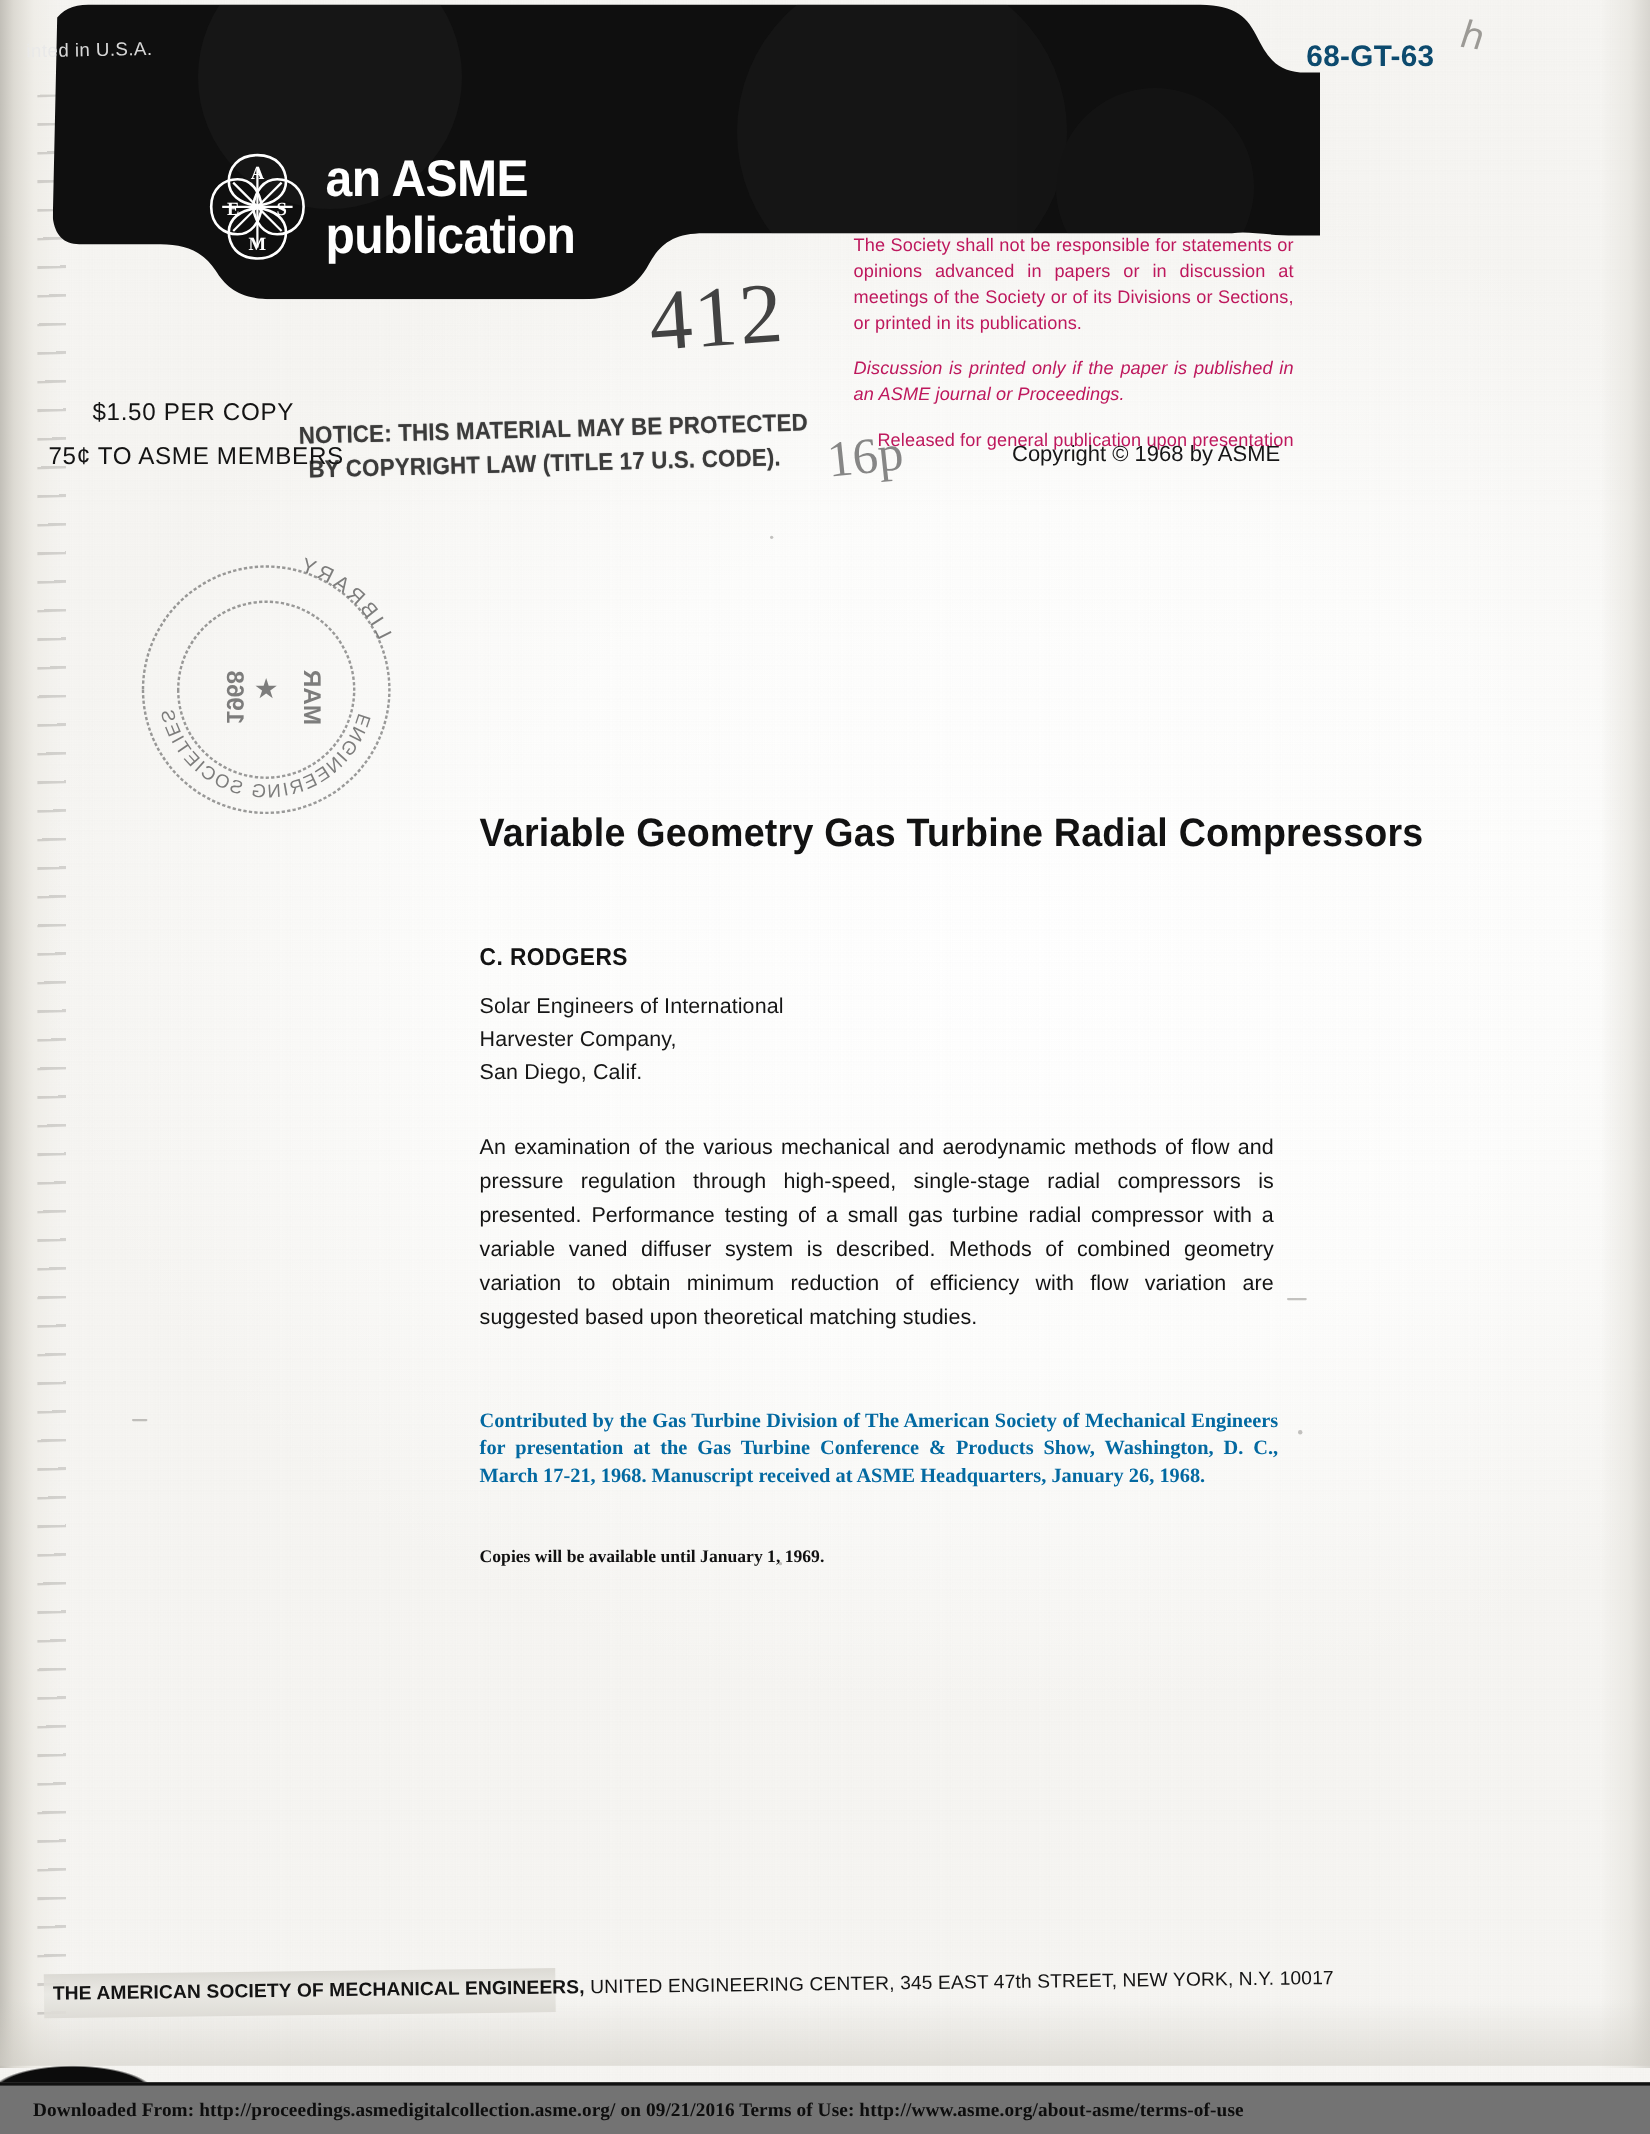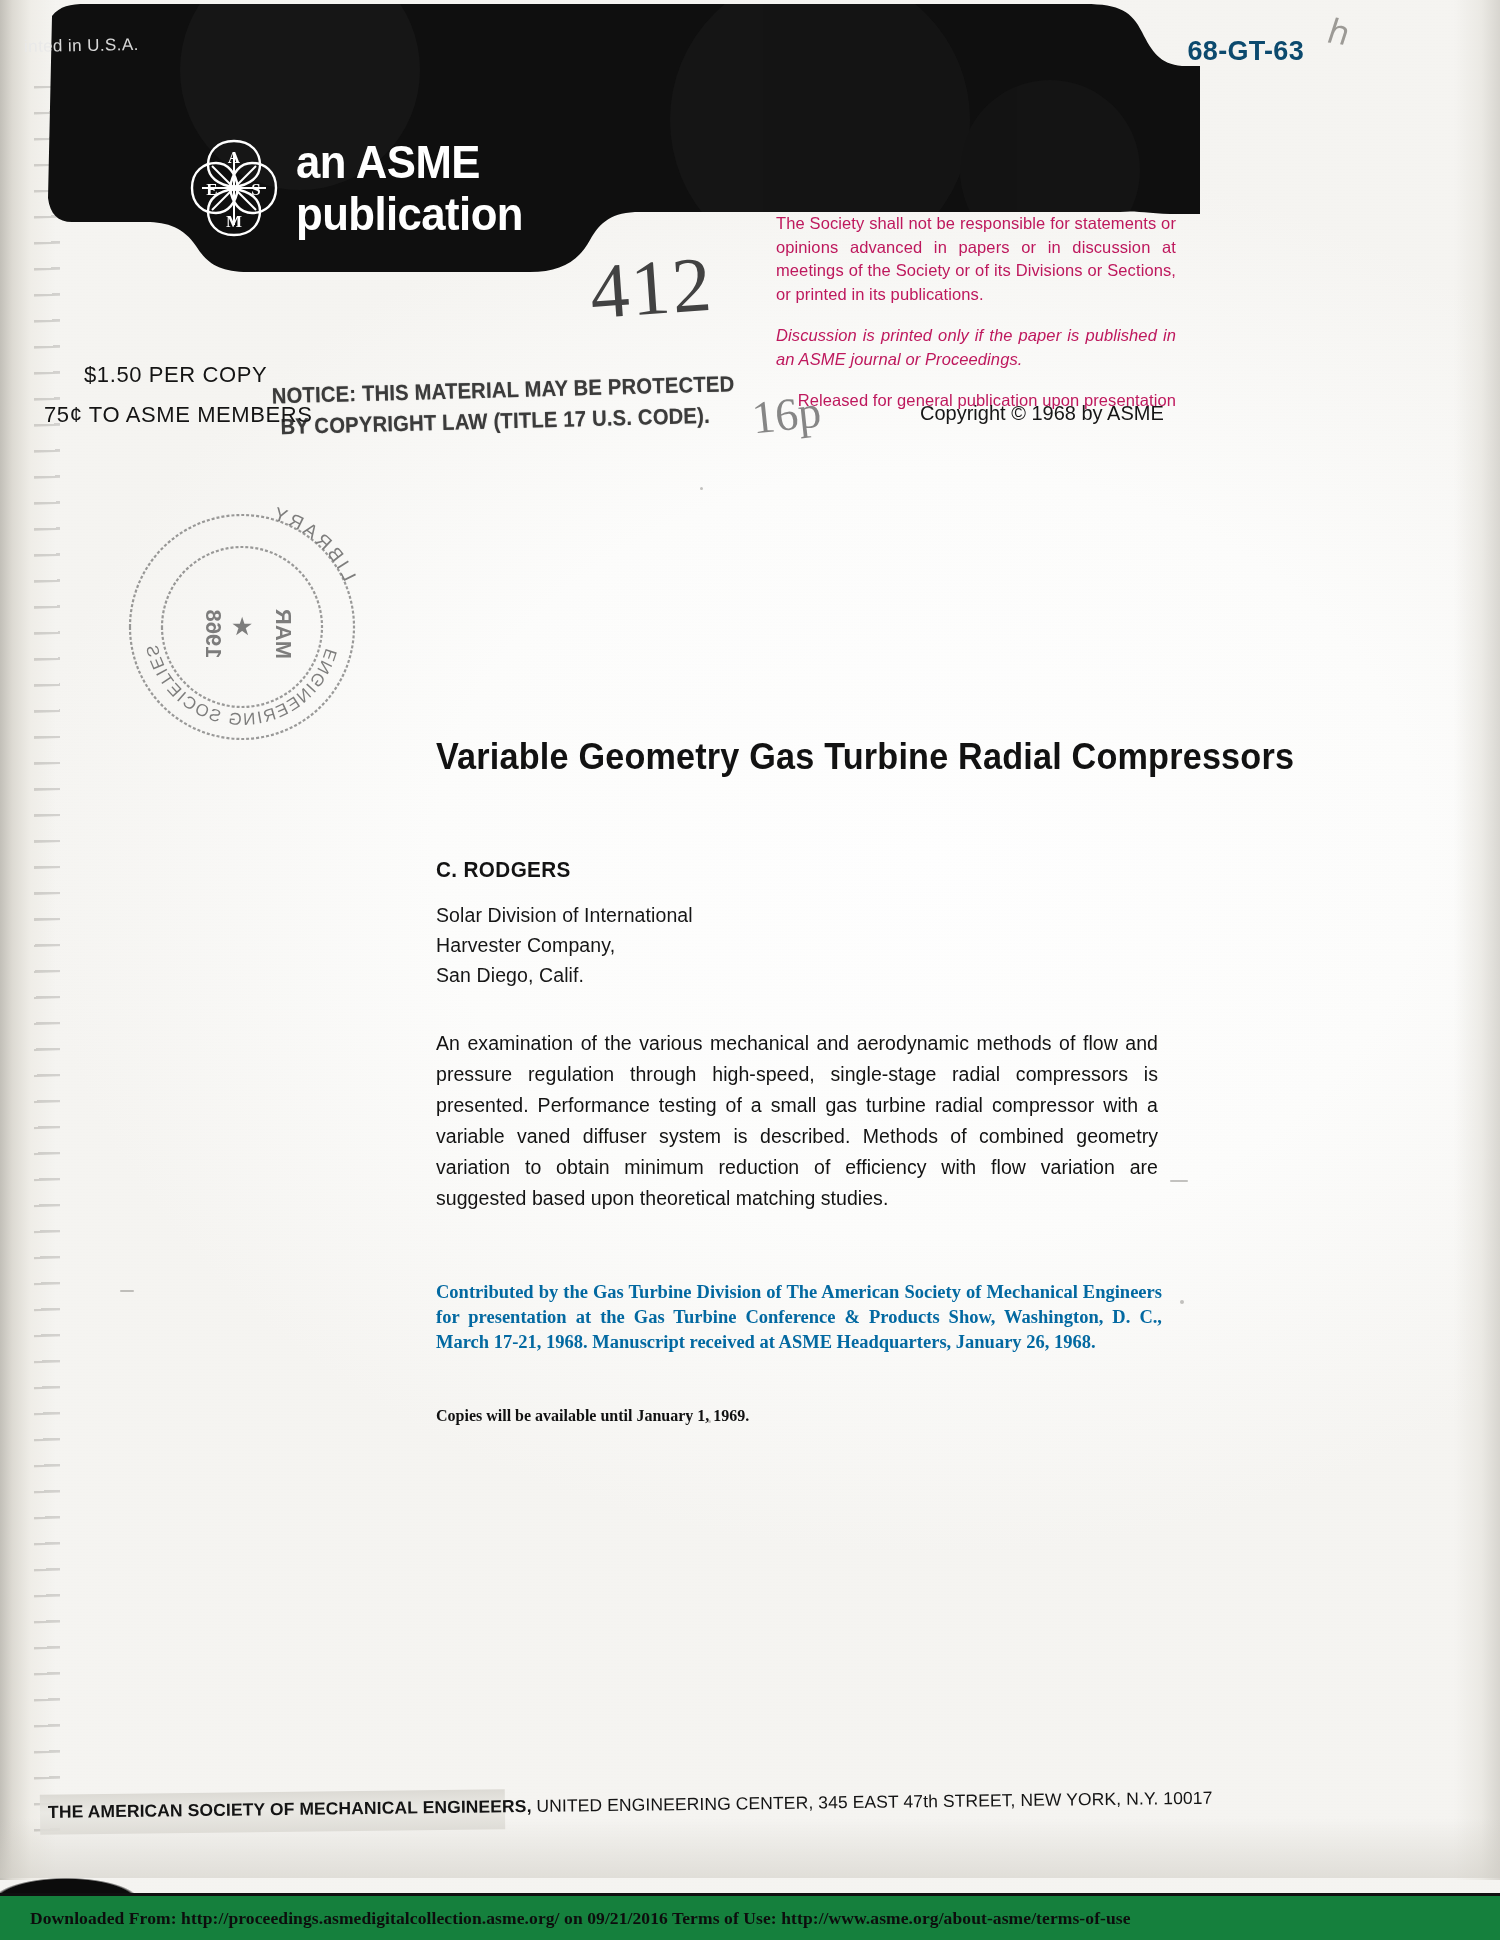--- a/index.html
+++ b/index.html
@@ -218,21 +218,21 @@
     font-family:"Liberation Sans",sans-serif;
     font-size:17.5px;color:#141414;letter-spacing:.1px;
     transform:rotate(-.7deg);
     white-space:nowrap;
   }
   .footer b{font-weight:700;}
 
   
   .dl-banner{
     position:absolute;left:0;bottom:0;width:1500px;height:44px;
-    background:#15803d;
+    background:#737373;
     border-top:3px solid #101010;
     display:flex;align-items:center;
   }
   .dl-banner span{
     font-family:"Liberation Serif",serif;
     font-weight:700;
     font-size:17.5px;
     color:#0d0d0d;
     padding-left:30px;
     letter-spacing:.1px;
@@ -372,21 +372,21 @@
         </g>
       </g>
     </svg>
   </div>
 
   <div class="title">Variable  Geometry Gas Turbine Radial Compressors</div>
 
   <div class="author">C. RODGERS</div>
 
   <div class="affil">
-    <div>Solar  Division  of  International</div>
+    <div>Solar  Engineers  of  International</div>
     <div>Harvester Company,</div>
     <div>San Diego, Calif.</div>
   </div>
 
   <div class="abstract">An examination of the various mechanical and aerodynamic methods of flow and pressure regulation through high-speed, single-stage radial compressors is presented. Performance testing of a small gas turbine radial compressor with a variable vaned diffuser system is described. Methods of combined geometry variation to obtain minimum reduction of efficiency with flow variation are suggested based upon theoretical matching studies.</div>
 
   <div class="contributed">Contributed by the Gas Turbine Division of The American Society of Mechanical Engineers for presentation at the Gas Turbine Conference &amp; Products Show, Washington, D. C., March 17-21, 1968. Manuscript received at ASME Headquarters, January 26, 1968.</div>
   <div class="copies">Copies will be available until January 1, 1969.</div>
 
   <div class="footer-band"></div>

